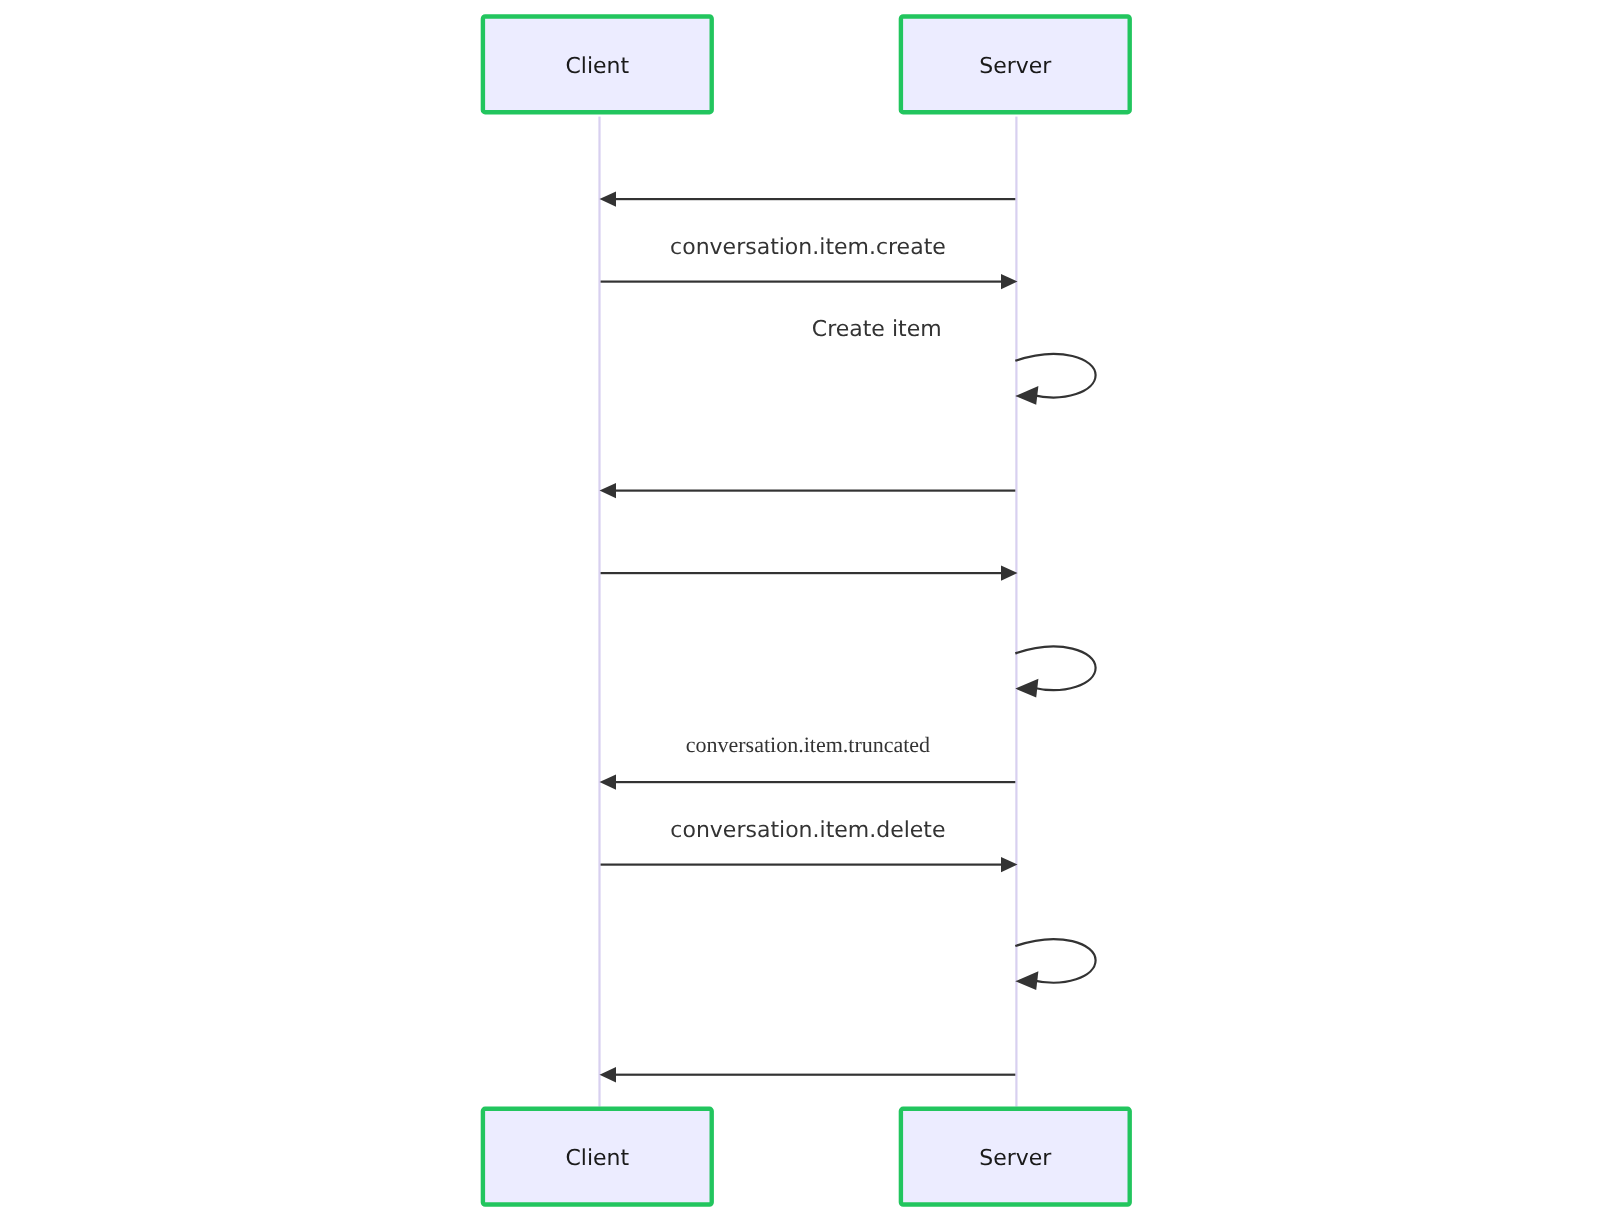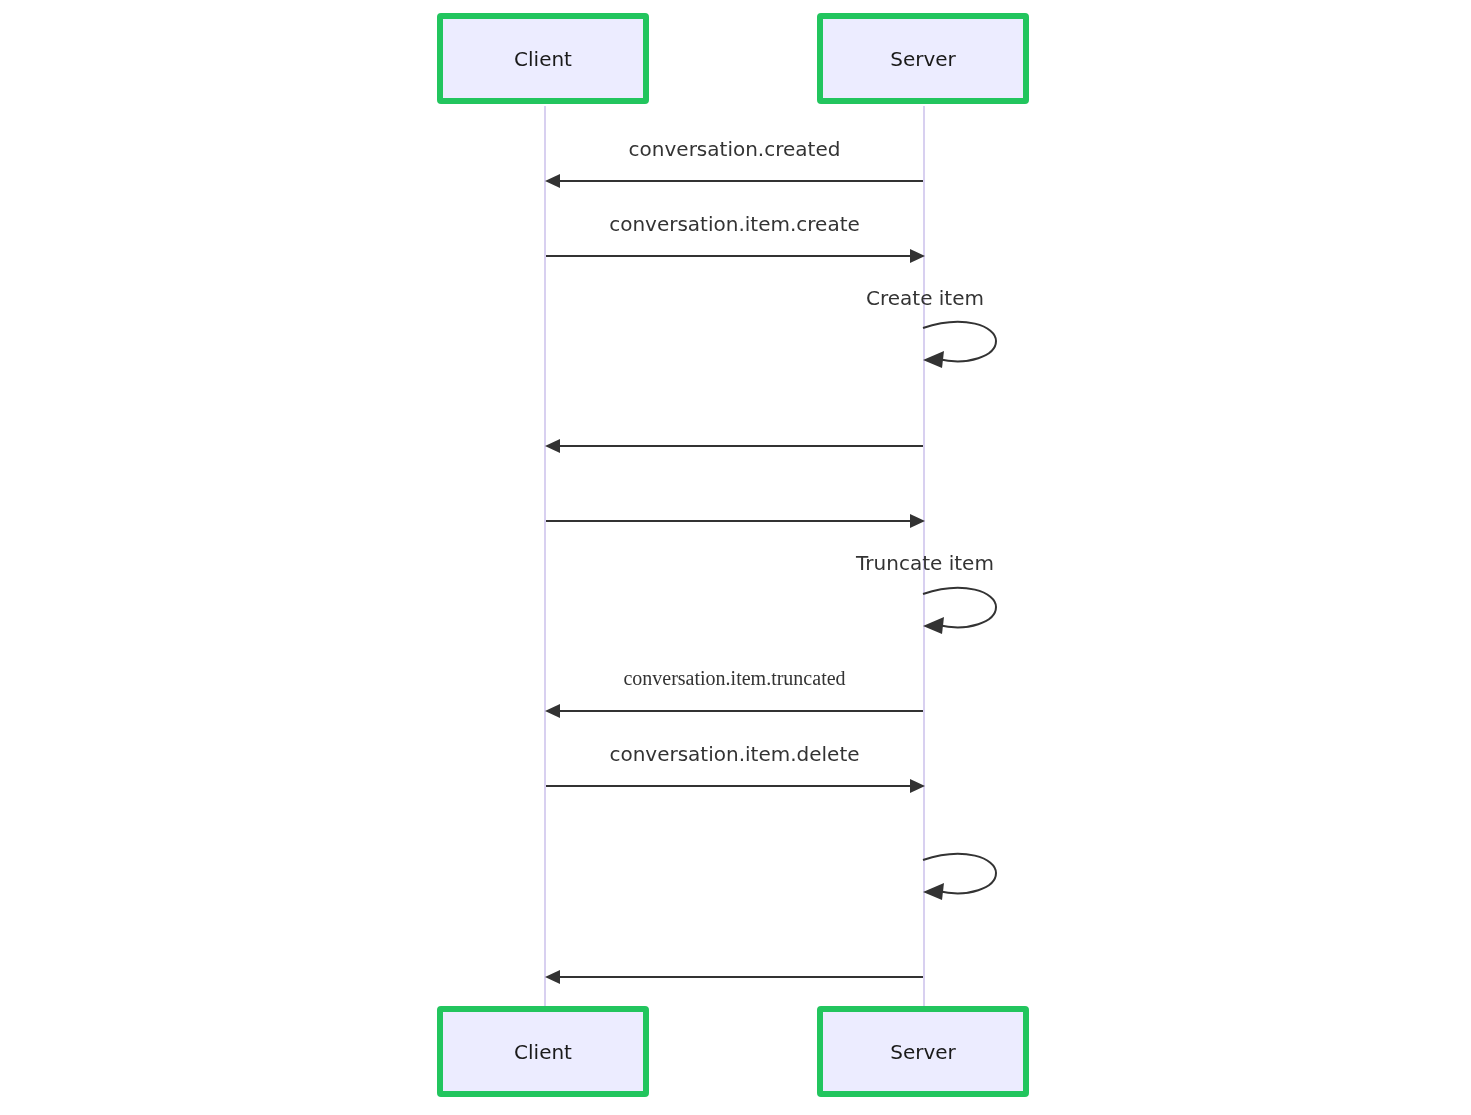--- a/index.html
+++ b/index.html
@@ -13,21 +13,21 @@
     width: 1471px;
     height: 1115px;
     background: #ffffff;
     overflow: hidden;
   }
   .actor-box {
     position: absolute;
     width: 212px;
     height: 91px;
     background: #ECECFF;
-    border: 6px solid #22c55e;
+    border: 4px solid #22c55e;
     border-radius: 4px;
     display: flex;
     align-items: center;
     justify-content: center;
     font-size: 20px;
     color: #1a1a1a;
     box-sizing: border-box;
   }
   .lifeline {
     position: absolute;
@@ -40,23 +40,22 @@
     position: absolute;
     left: 545px;
     width: 379px;
     text-align: center;
     font-size: 20px;
     color: #333333;
     white-space: nowrap;
   }
   .self-label {
     position: absolute;
-    left: 775px;
+    left: 738px;
     width: 300px;
-    text-align: center;
     font-size: 20px;
     color: #333333;
     white-space: nowrap;
   }
   .msg-line {
     position: absolute;
     height: 2px;
     background: #333333;
   }
   .line-ltr { left: 546px; width: 366px; }   
@@ -90,21 +89,20 @@
   <div class="lifeline" style="left:544px;"></div>
   <div class="lifeline" style="left:923px;"></div>
 
   <div class="actor-box" style="left:437px; top:13px;">
     <span>Client</span>
   </div>
   <div class="actor-box" style="left:817px; top:13px;">
     <span>Server</span>
   </div>
 
-  <div class="msg-label" style="top:137px;">conversation.created</div>
   <div class="msg-line line-rtl" style="top:180px;"></div>
   <div class="arrow-left" style="top:174px;"></div>
 
   <div class="msg-label" style="top:212px;">conversation.item.create</div>
   <div class="msg-line line-ltr" style="top:255px;"></div>
   <div class="arrow-right" style="top:249px;"></div>
 
   <div class="self-label" style="top:286px;">Create item</div>
   <div class="self-loop" style="top:320px;">
     <svg width="80" height="52" viewBox="0 0 80 52">
@@ -112,21 +110,20 @@
       <polygon points="1,40 22,31 20,48" fill="#333333"></polygon>
     </svg>
   </div>
 
   <div class="msg-line line-rtl" style="top:445px;"></div>
   <div class="arrow-left" style="top:439px;"></div>
 
   <div class="msg-line line-ltr" style="top:520px;"></div>
   <div class="arrow-right" style="top:514px;"></div>
 
-  <div class="self-label" style="top:551px;">Truncate item</div>
   <div class="self-loop" style="top:586px;">
     <svg width="80" height="52" viewBox="0 0 80 52">
       <path d="M1,8 C42,-6 74,6 74,21 C74,36 46,46 16,39" fill="none" stroke="#333333" stroke-width="2"></path>
       <polygon points="1,40 22,31 20,48" fill="#333333"></polygon>
     </svg>
   </div>
 
   <div class="msg-label" style="top:667px;font-family:Liberation Serif, serif;">conversation.item.truncated</div>
   <div class="msg-line line-rtl" style="top:710px;"></div>
   <div class="arrow-left" style="top:704px;"></div>

